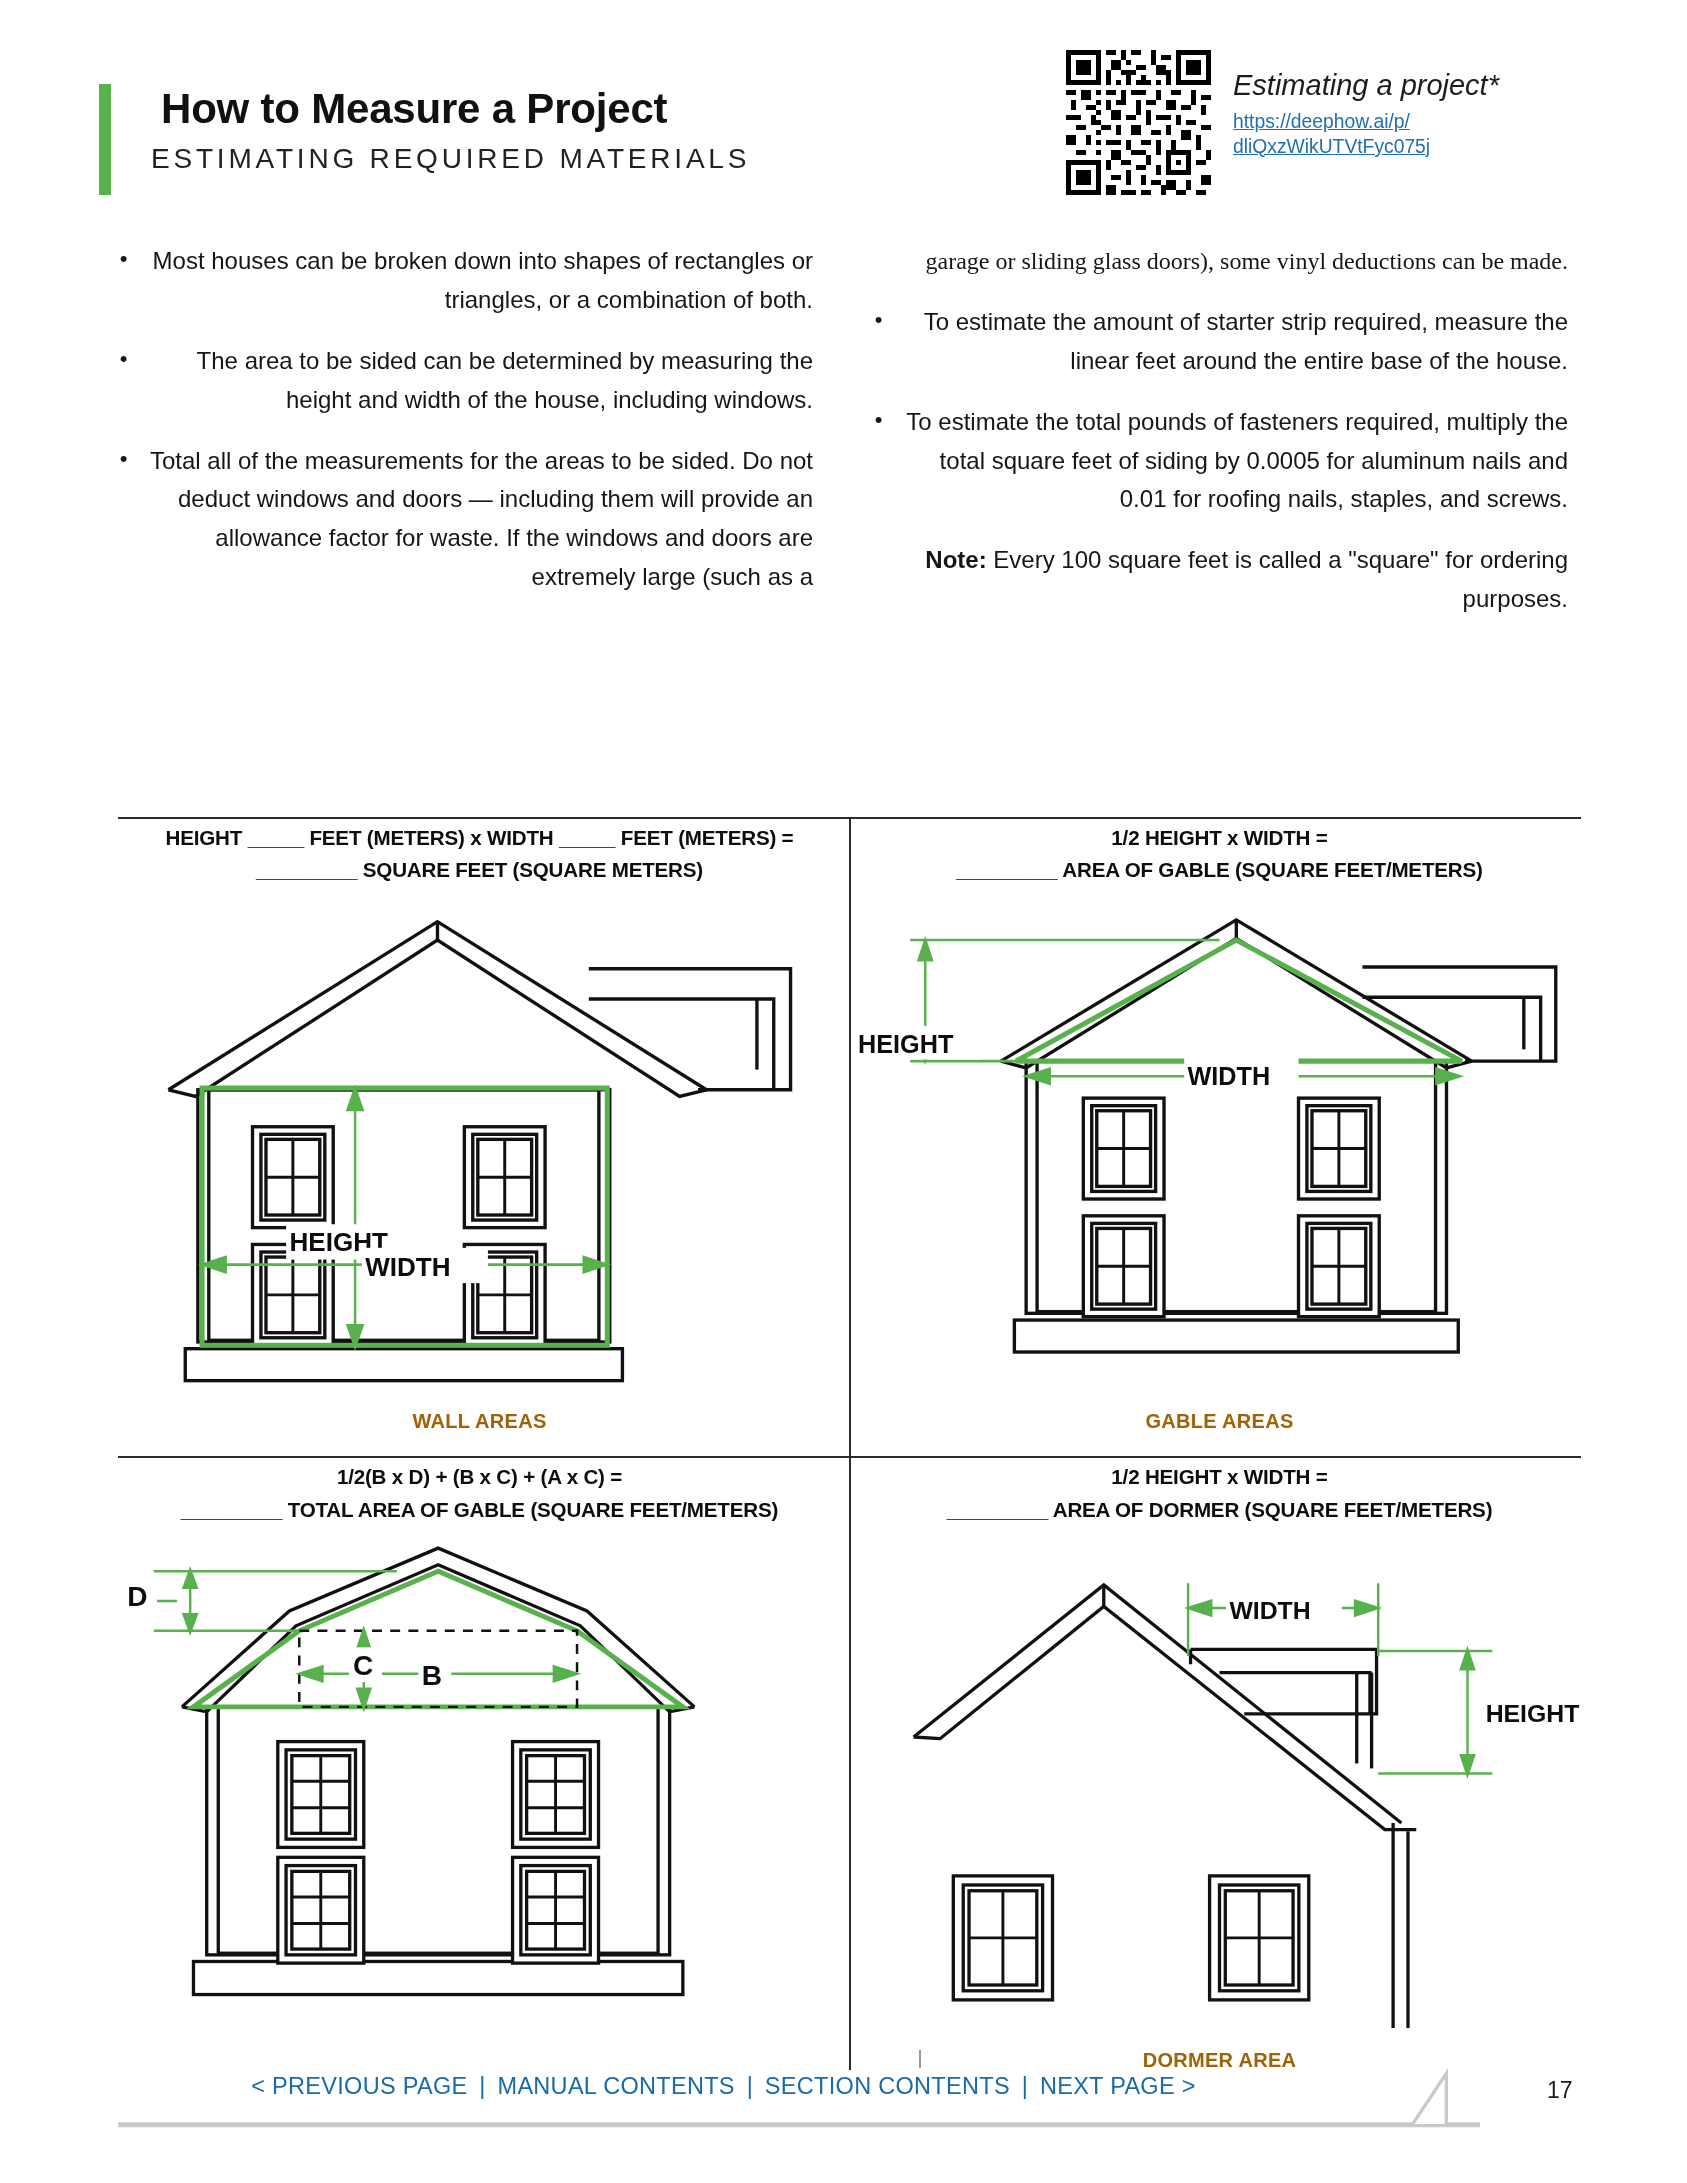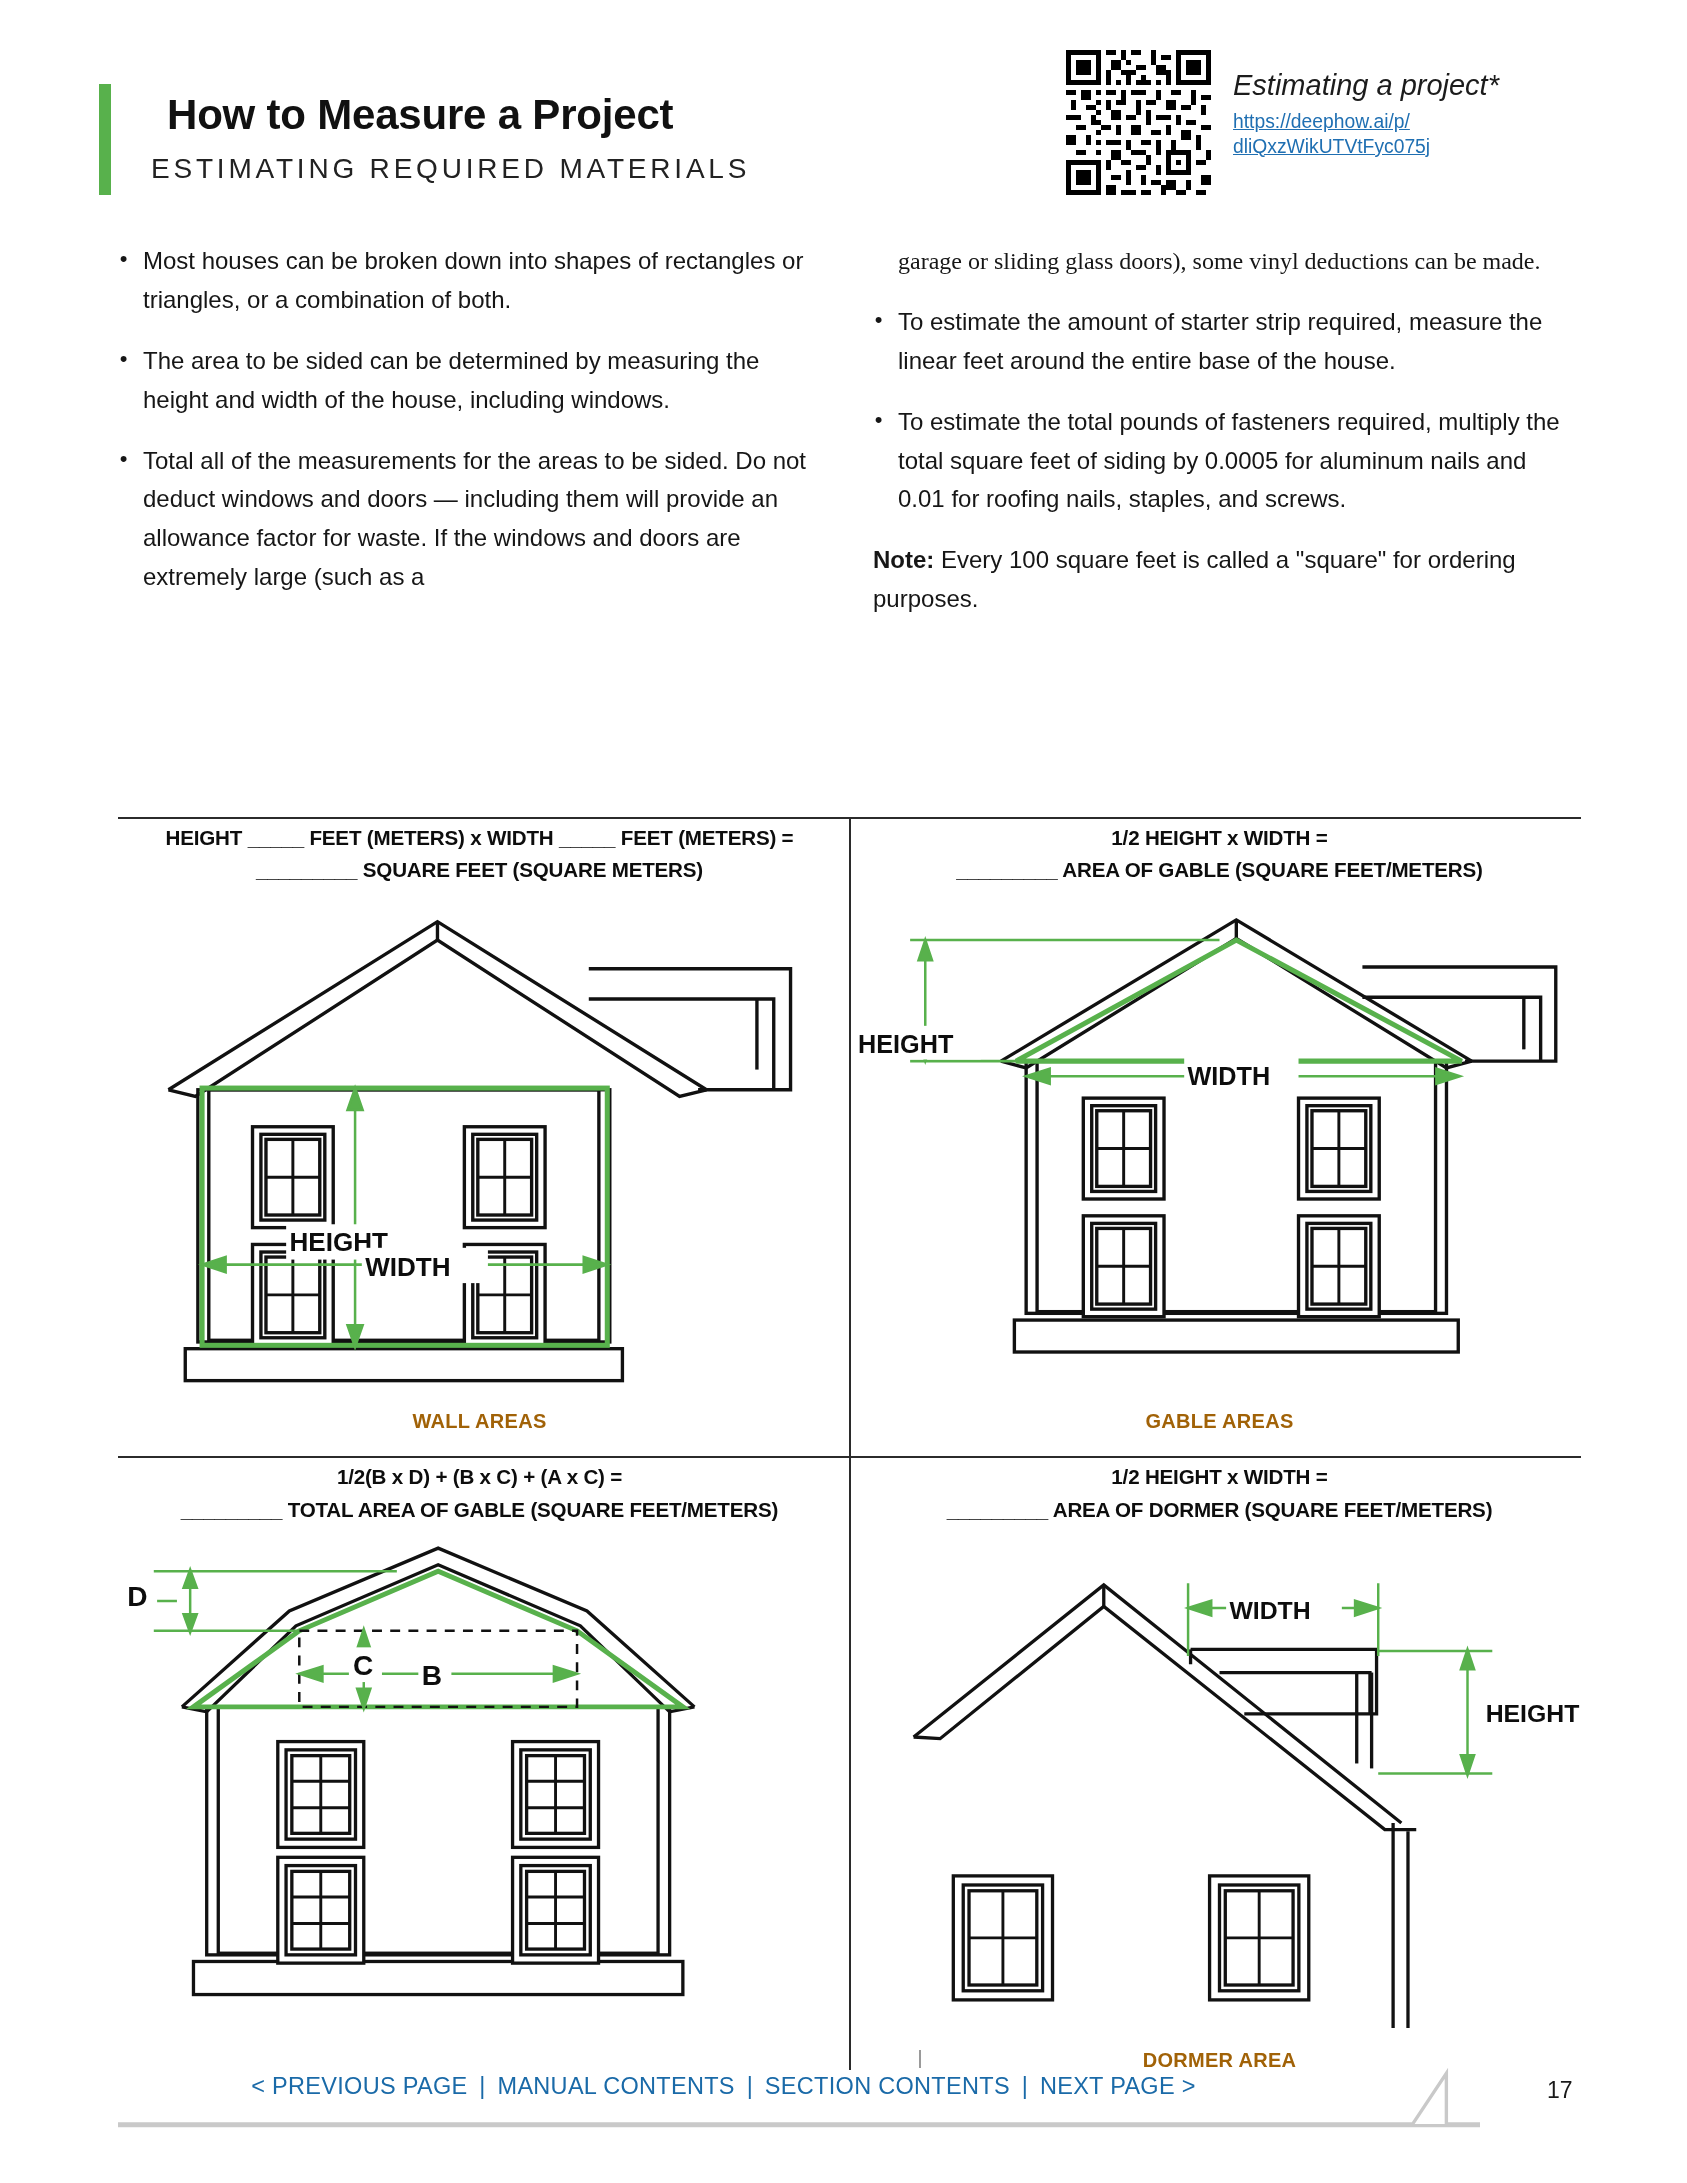--- a/index.html
+++ b/index.html
@@ -15,35 +15,35 @@
 
   
   .header { position:absolute; left:99px; top:77px; width:1480px; height:118px; }
   .accent-bar {
     position:absolute; left:0; top:6.7px; width:11.8px; height:111px;
     background:#58b14c;
   }
   .title-block { position:absolute; left:52px; top:0px; }
   .page-title {
     font-size:42px; font-weight:bold; letter-spacing:-0.2px;
-    line-height:1.05; margin:16px; color:#111;
+    line-height:1.05; margin:10px; color:#111;
   }
   .page-subtitle {
     font-size:28px; font-weight:400; letter-spacing:3.8px;
     margin-top:11.8px; color:#222;
   }
 
   .qr-block { position:absolute; left:967px; top:-27px; display:flex; gap:22px; align-items:flex-start; }
   .qr-code { width:145px; height:145px; display:block; }
   .qr-text { padding-top:18.5px; }
   .qr-caption { font-size:29px; font-style:italic; color:#1c1c1c; margin-bottom:8.4px; }
   .qr-link { font-size:19.3px; color:#1f6fb2; text-decoration:underline; line-height:1.28; display:block; max-width:252px; word-break:break-all; }
 
   
-  .cols { position:absolute; left:118px; top:242px; width:1463px; display:flex; gap:60px; }
+  .cols { position:absolute; left:118px; top:242px; width:1463px; display:flex; gap:60px;text-align:right; }
   .col { width:695px; }
   ul.bul { list-style:none; margin:0; padding:0; }
   ul.bul li {
     font-size:24px; line-height:1.62; color:#161616;
     padding-left:25px; position:relative; margin-bottom:22px;
   }
   ul.bul li::before {
     content:"\2022"; position:absolute; left:1.7px; top:-0.8px; font-size:22px;
   }
   .cont-para {

